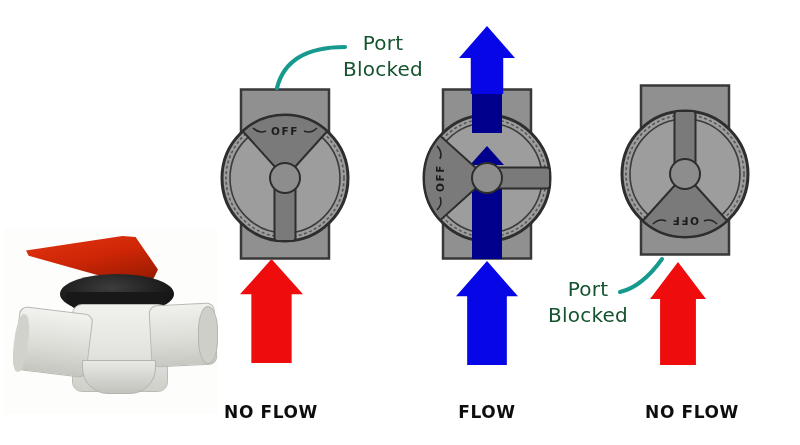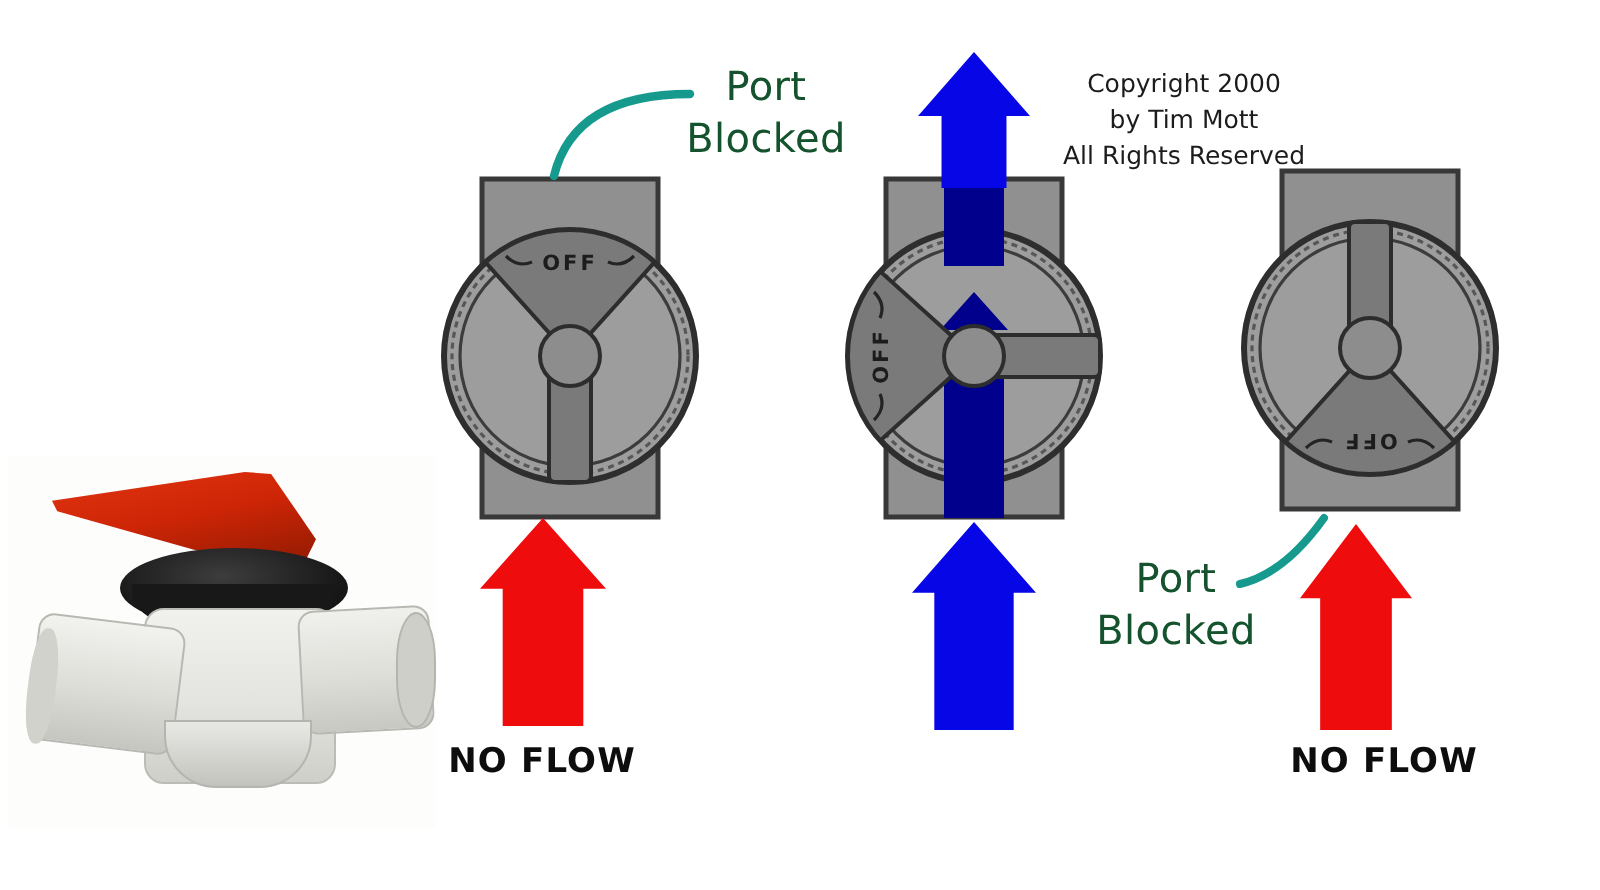--- a/index.html
+++ b/index.html
@@ -9,21 +9,21 @@
   }
   .abs{position:absolute;}
 
   
   .annotation{
     font-size:20px;color:#14532d;text-align:center;line-height:1.32;
     letter-spacing:.2px;
   }
   .flow-label{
     font-size:17px;font-weight:bold;color:#0d0d0d;text-align:center;
-    letter-spacing:.6px;width:130px;
+    letter-spacing:.6px;width:130px;margin-top:31px;
   }
   .copyright{
     font-size:12.5px;color:#1c1c1c;text-align:center;line-height:1.45;
     width:190px;
   }
 
   
   .arrow-up{display:block;}
   .arrow-red{background:#ee0c0c;}
   .arrow-blue{background:#0606e6;}
@@ -121,37 +121,33 @@
 
   <div class="abs arrow-up arrow-blue clip-arrow-wide" style="left:456px;top:261px;width:62px;height:104px;"></div>
 
   <div class="abs arrow-up arrow-blue" style="left:459px;top:26px;width:56px;height:68px;
               clip-path:polygon(50% 0%,100% 47%,79% 47%,79% 100%,21% 100%,21% 47%,0% 47%);"></div>
 
   <div class="abs arrow-up arrow-red" style="left:650px;top:262px;width:56px;height:103px;
               clip-path:polygon(50% 0%,100% 36%,82% 36%,82% 100%,18% 100%,18% 36%,0% 36%);"></div>
 
   <div class="abs flow-label" style="left:206px;top:371px;">NO FLOW</div>
+  <div class="abs flow-label" style="left:422px;top:371px;">FLOW</div>
   <div class="abs flow-label" style="left:627px;top:371px;">NO FLOW</div>
 
   <div class="abs annotation" style="left:322px;top:30px;width:122px;">
     <div>Port</div>
     <div>Blocked</div>
   </div>
   <svg class="abs" style="left:270px;top:40px;" width="82" height="52" viewBox="0 0 82 52">
     <path d="M 7 48 Q 17 7 75 7" fill="none" stroke="#179a8e" stroke-width="4.2" stroke-linecap="round"></path>
   </svg>
 
   <div class="abs annotation" style="left:540px;top:276px;width:96px;">
     <div>Port</div>
     <div>Blocked</div>
   </div>
   <svg class="abs" style="left:613px;top:254px;" width="56" height="44" viewBox="0 0 56 44">
     <path d="M 7 38 Q 29 33 49 5" fill="none" stroke="#179a8e" stroke-width="4" stroke-linecap="round"></path>
   </svg>
 
-  <div class="abs copyright" style="left:497px;top:33px;">
-    <div>Copyright 2000</div>
-    <div>by Tim Mott</div>
-    <div>All Rights Reserved</div>
-  </div>
 
 </div>
 
 </body></html>

